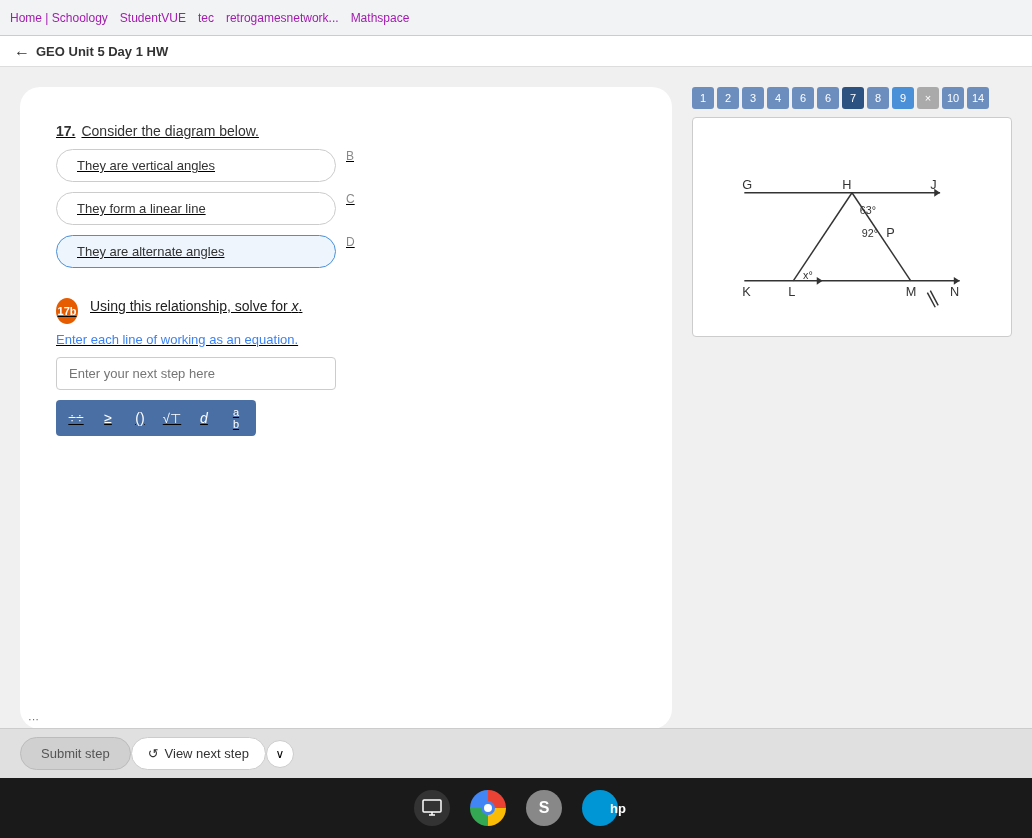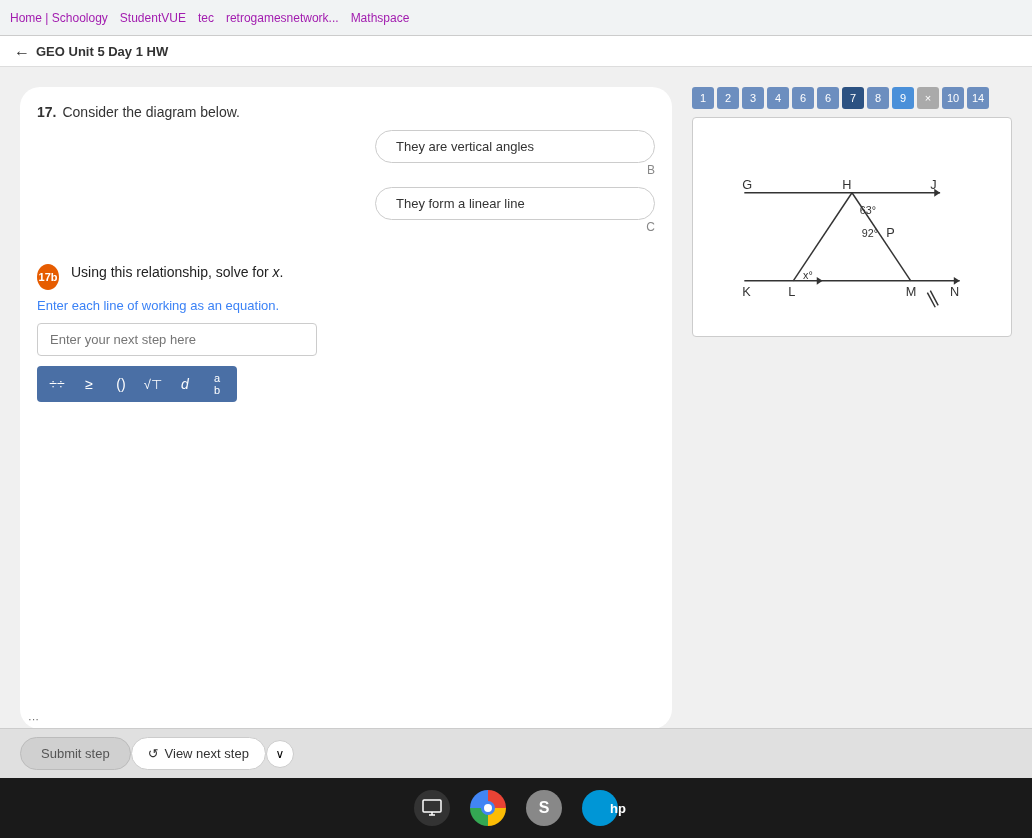--- a/index.html
+++ b/index.html
@@ -50,30 +50,30 @@
       background: #f0f0f0;
       padding: 20px 20px;
       gap: 20px;
     }
 
     
     .left-panel {
       flex: 1;
       background: #fff;
       border-radius: 20px;
-      padding: 17px;
+      padding: 36px;
       position: relative;
+      text-decoration: underline;
     }
 
     .answer-option {
       display: flex;
-      align-items: flex-end;
+      align-items: flex-start;
       margin-bottom: 10px;
       cursor: pointer;
-      flex-direction: column;
     }
 
     .option-btn {
       background: #fff;
       border: 1.5px solid #ccc;
       border-radius: 20px;
       padding: 8px 20px;
       font-size: 13px;
       color: #333;
       cursor: pointer;
@@ -323,20 +323,24 @@
     <div class="answer-option">
       <button class="option-btn">They are vertical angles</button>
       <span class="option-letter">B</span>
     </div>
 
     <div class="answer-option">
       <button class="option-btn">They form a linear line</button>
       <span class="option-letter">C</span>
     </div>
 
+    <div class="answer-option">
+      <button class="option-btn selected">They are alternate angles</button>
+      <span class="option-letter">D</span>
+    </div>
 
     <span class="dots-indicator">···</span>
 
     
     <div class="part-17b" style="margin-top:30px;">
       <span class="part-label">17b</span>
       <span class="part-17b-text">
         Using this relationship, solve for <span class="italic-x">x</span>.
       </span>
     </div>

